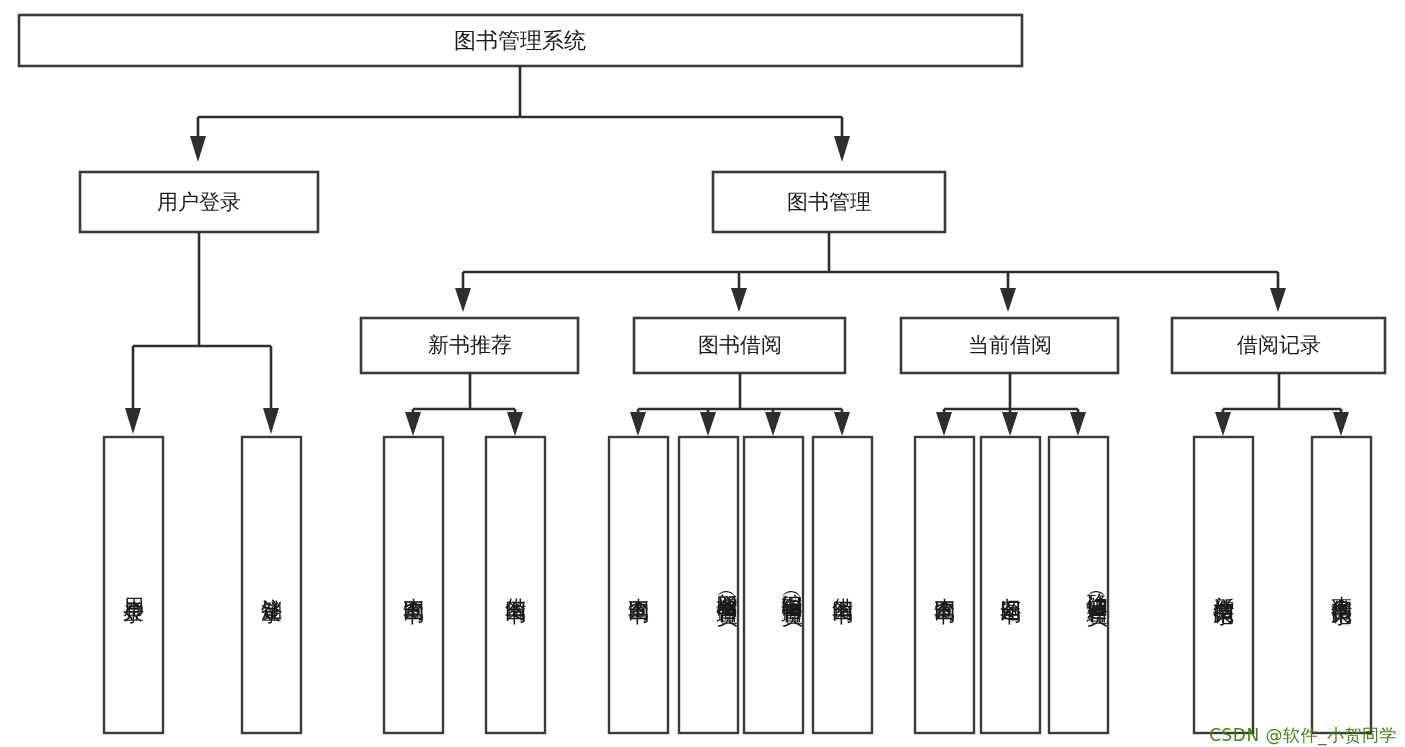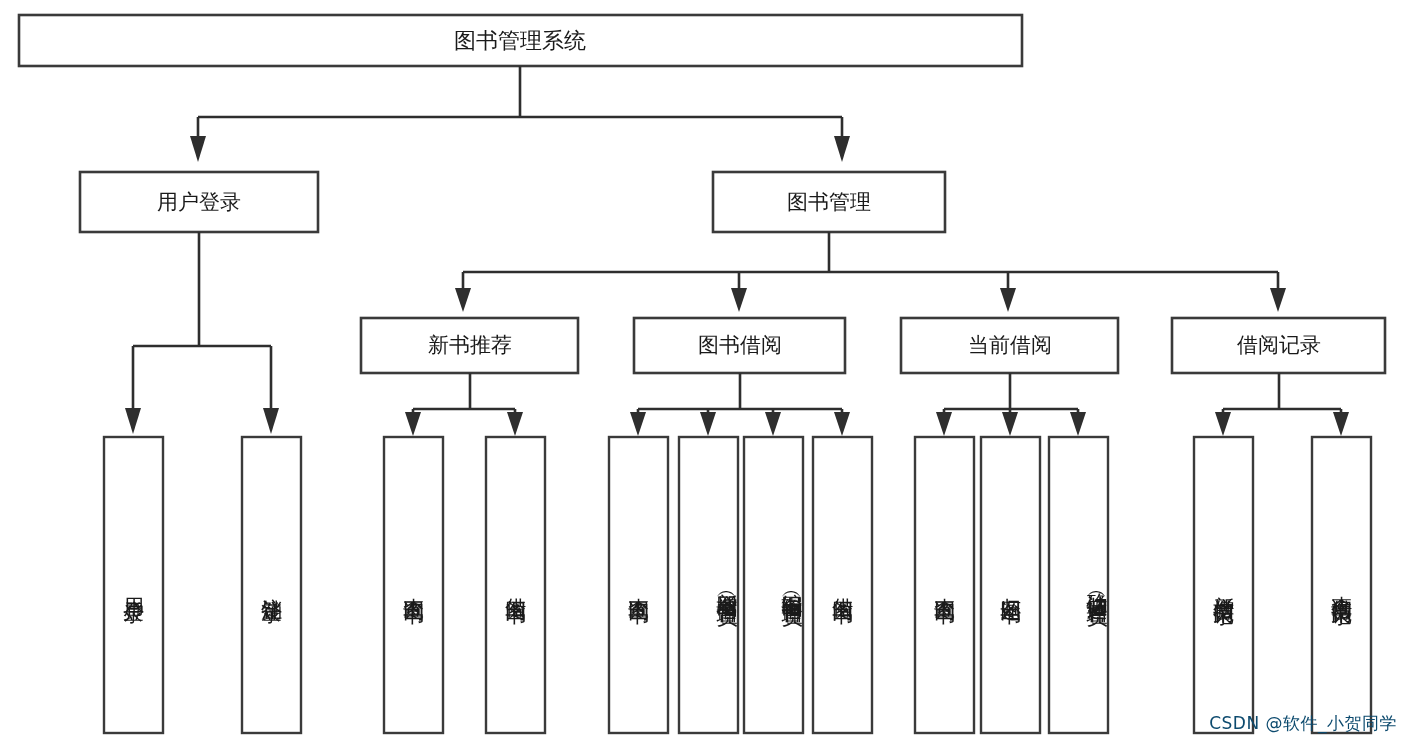--- a/index.html
+++ b/index.html
@@ -77,24 +77,24 @@
     text-align: center;
     display: flex;
     align-items: center;
     justify-content: center;
     pointer-events: none;
     user-select: none;
   }
   .watermark {
     position: absolute;
     right: 8px;
-    bottom: 12px;
+    bottom: 0;
     font-family: "DejaVu Sans", "Liberation Sans", sans-serif;
     font-size: 17px;
-    color: #0c4a6e;
+    color: #4d7c0f;
     letter-spacing: 0.5px;
     white-space: nowrap;
     pointer-events: none;
     user-select: none;
   }
 </style>
 </head>
 <body>
 
 <div id="diagram-root">

